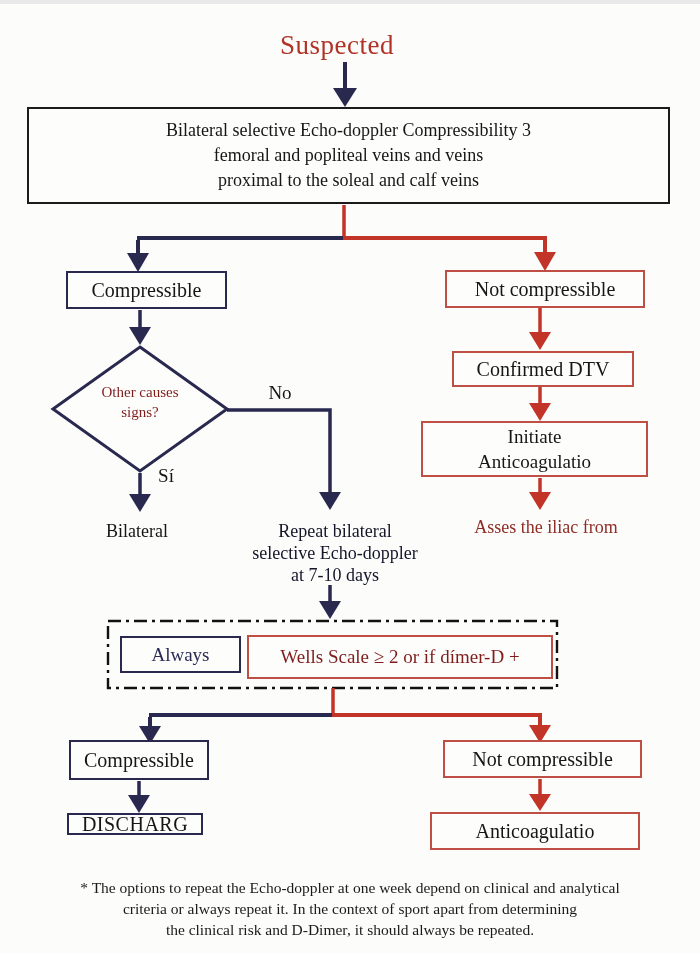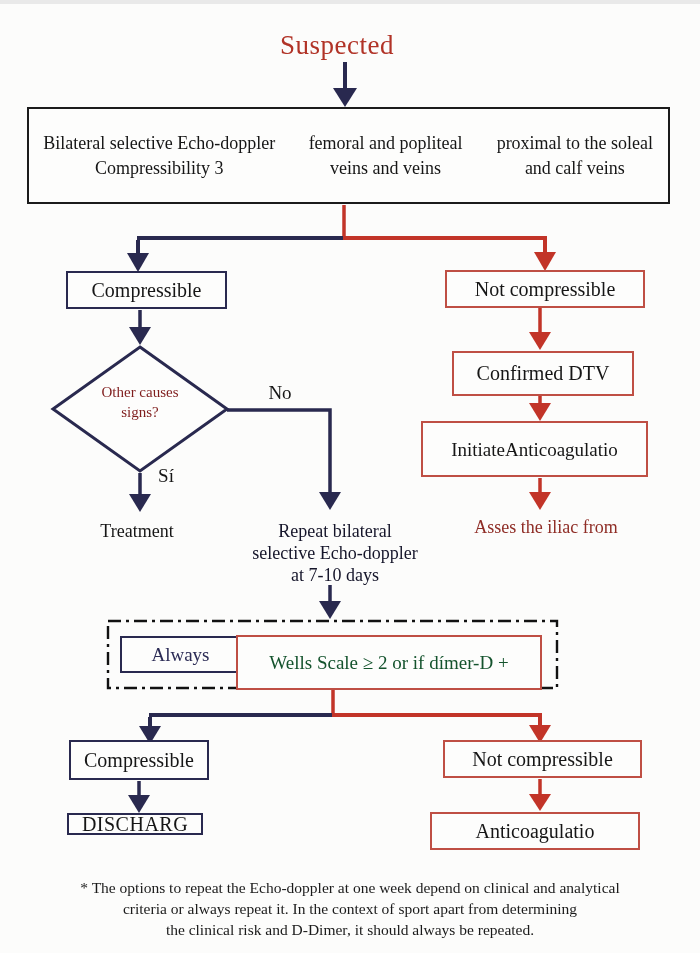--- a/index.html
+++ b/index.html
@@ -10,40 +10,40 @@
   }
   .abs{position:absolute;text-align:center;}
   svg.wires{position:absolute;left:0;top:0;width:700px;height:953px;}
 
   .title{
     left:177px;top:26px;width:320px;text-align:center;
     font-size:27px;color:#b13327;letter-spacing:.5px;
   }
   .box{
     box-sizing:border-box;background:#fdfdfc;
-    display:flex;align-items:center;justify-content:center;
+    display:flex;flex-direction:column;align-items:center;justify-content:center;
     text-align:center;
   }
   .b-black{border:2px solid #1b1b1b;}
   .b-navy{border:2px solid #29294f;}
   .b-red{border:2px solid #bf4f44;}
 
   .main-box{left:27px;top:103px;width:643px;height:97px;font-size:18px;line-height:25px;}
   .comp-top{left:66px;top:267px;width:161px;height:38px;font-size:20px;}
   .notcomp-top{left:445px;top:266px;width:200px;height:38px;font-size:20px;}
-  .confirmed{left:452px;top:347px;width:182px;height:45px;font-size:20px;}
+  .confirmed{left:452px;top:347px;width:182px;height:36px;font-size:20px;}
   .initiate{left:421px;top:417px;width:227px;height:56px;font-size:19px;line-height:25px;}
   .asses{left:441px;top:512px;width:210px;text-align:center;font-size:18px;line-height:23px;color:#8f2d26;}
   .treatment{left:67px;top:517px;width:140px;text-align:center;font-size:18px;}
   .no-label{left:260px;top:378px;width:40px;font-size:19px;text-align:center;}
   .si-label{left:146px;top:461px;width:40px;font-size:19px;}
   .repeat{left:235px;top:516px;width:200px;text-align:center;font-size:18px;line-height:22px;color:#15152a;}
   .diamond-text{left:73px;top:378px;width:134px;text-align:center;font-size:15px;line-height:20px;color:#7f1d1d;}
   .always-box{left:120px;top:632px;width:121px;height:37px;font-size:19px;color:#2b2b55;}
-  .wells-box{left:236px;top:631px;width:306px;height:55px;font-size:19px;color:#14532d;}
+  .wells-box{left:247px;top:631px;width:306px;height:44px;font-size:19px;color:#7f1d1d;}
   .comp-bot{left:69px;top:736px;width:140px;height:40px;font-size:20px;}
   .notcomp-bot{left:443px;top:736px;width:199px;height:38px;font-size:20px;}
   .discharge{left:67px;top:809px;width:136px;height:22px;font-size:20px;letter-spacing:.5px;}
   .anticoag{left:430px;top:808px;width:210px;height:38px;font-size:20px;}
   .footnote{left:20px;top:873px;width:660px;text-align:center;font-size:15.5px;line-height:21px;color:#1a1a1a;}
 </style>
 </head>
 <body>
 
 <div class="page">
@@ -140,21 +140,21 @@
     <span>Not compressible</span>
   </div>
 
   <div class="abs diamond-text">
     <div>Other causes</div>
     <div>signs?</div>
   </div>
   <div class="abs si-label">Sí</div>
   <div class="abs no-label">No</div>
 
-  <div class="abs treatment">Treatment</div>
+  <div class="abs treatment">Bilateral</div>
   <div class="abs repeat">
     <div>Repeat bilateral</div>
     <div>selective Echo-doppler</div>
     <div>at 7-10 days</div>
   </div>
 
   <div class="abs box b-red confirmed">
     <span>Confirmed DTV</span>
   </div>
   <div class="abs box b-red initiate">

